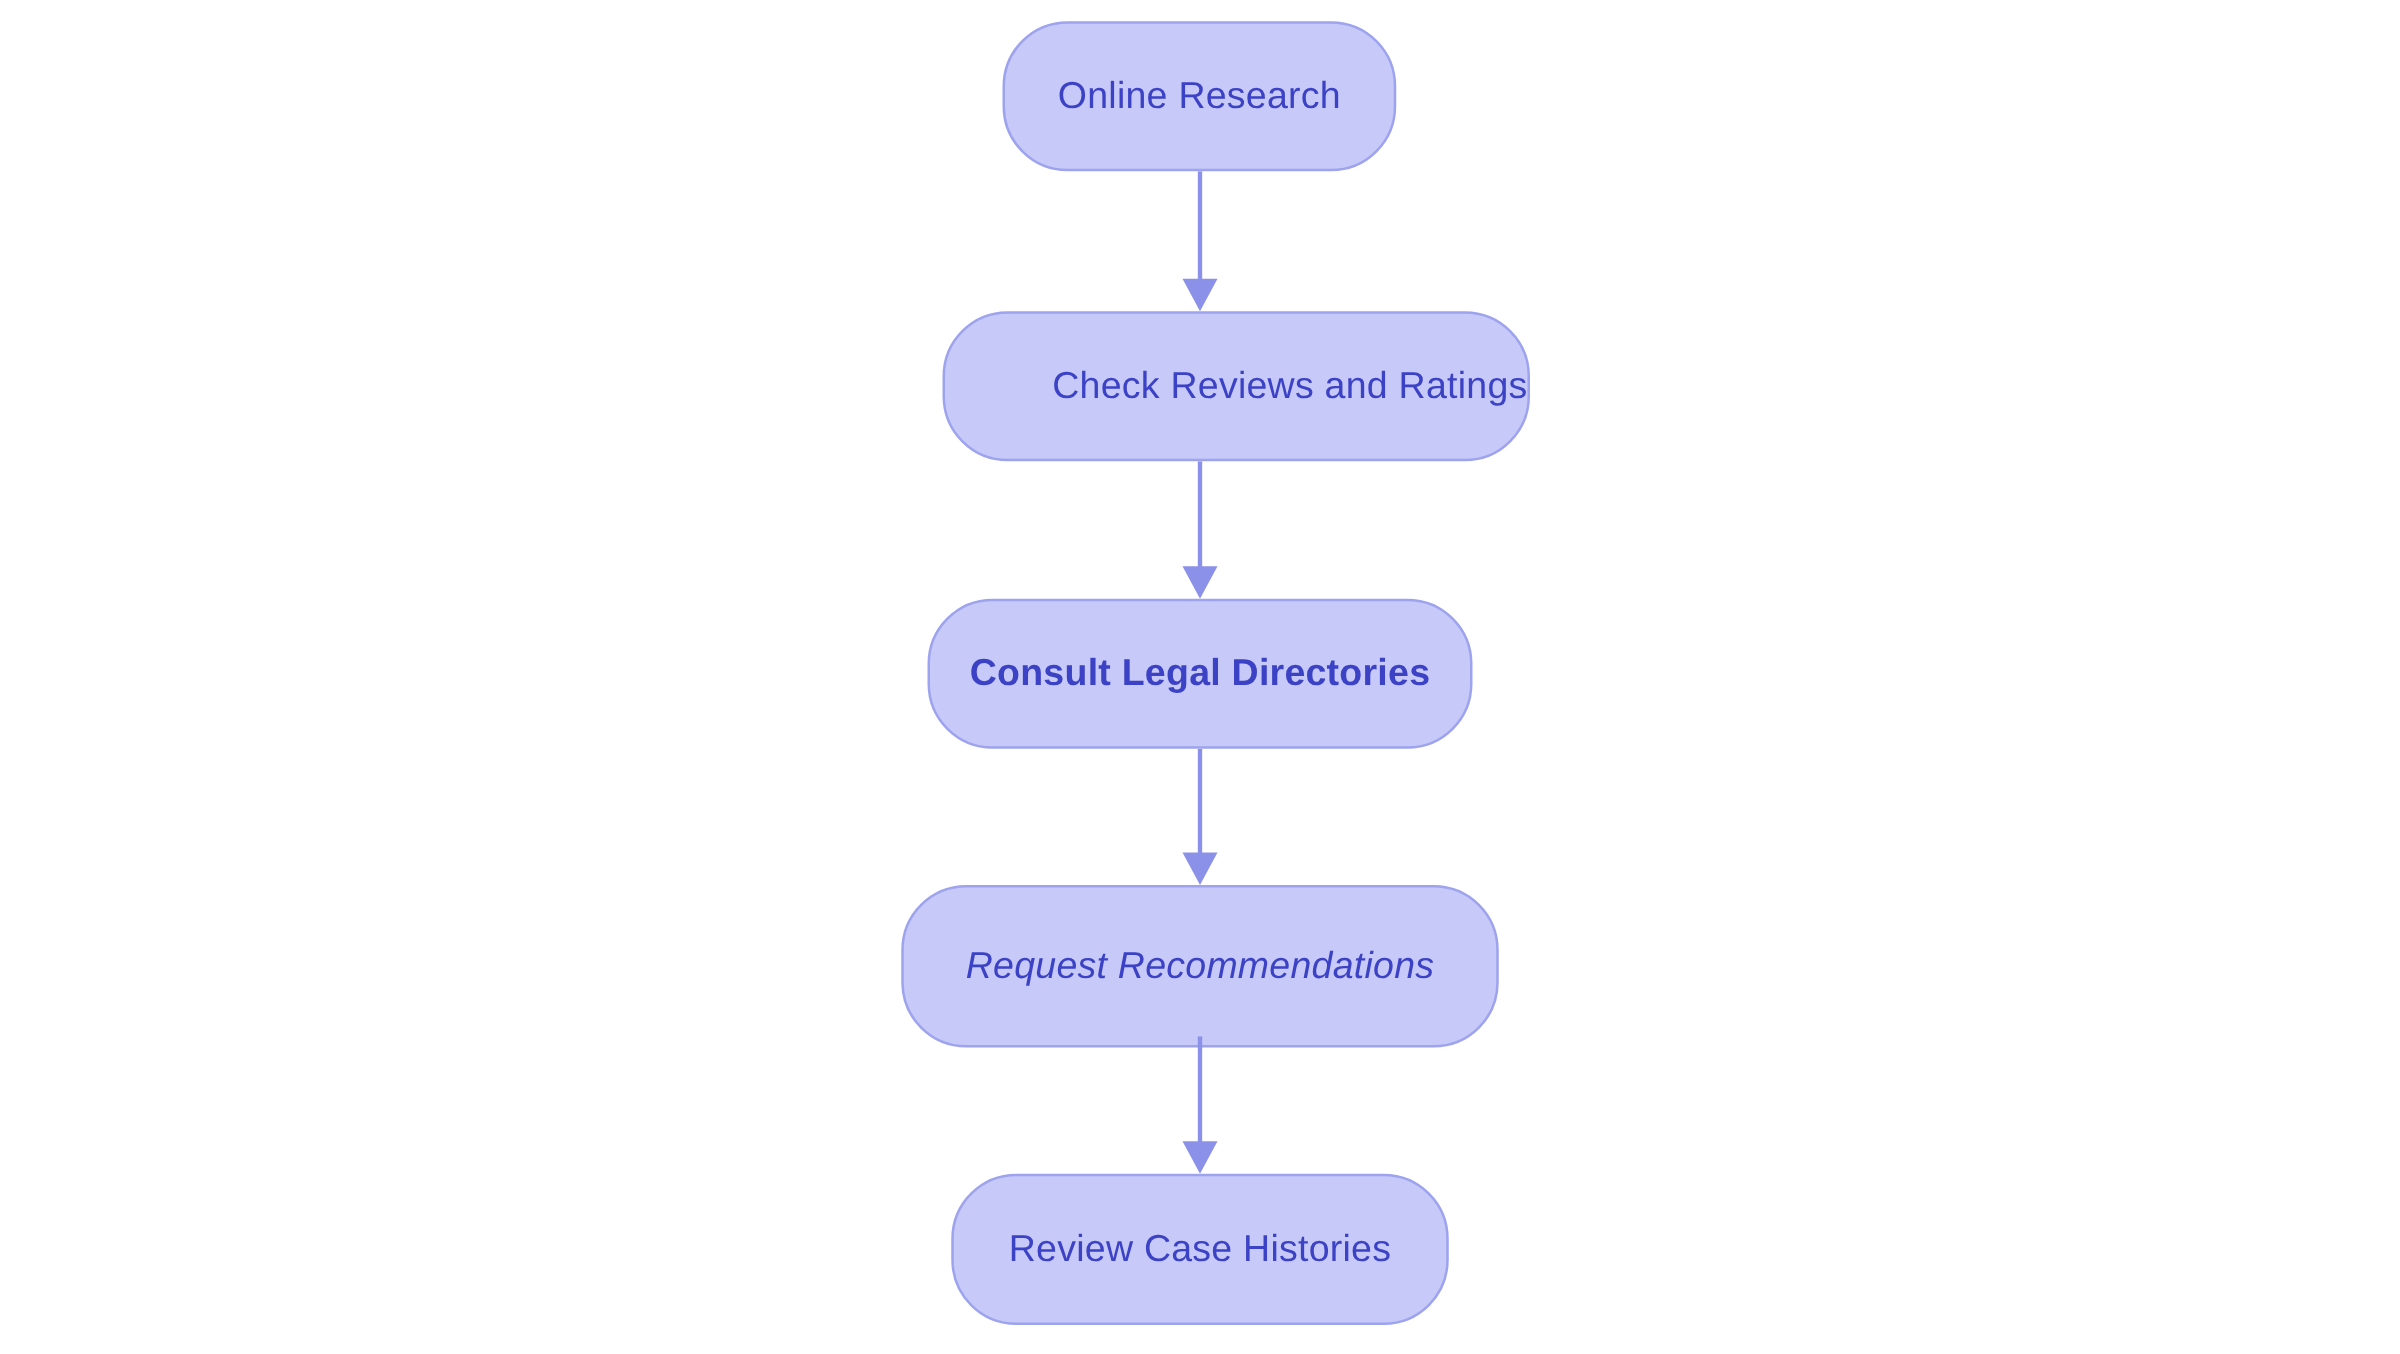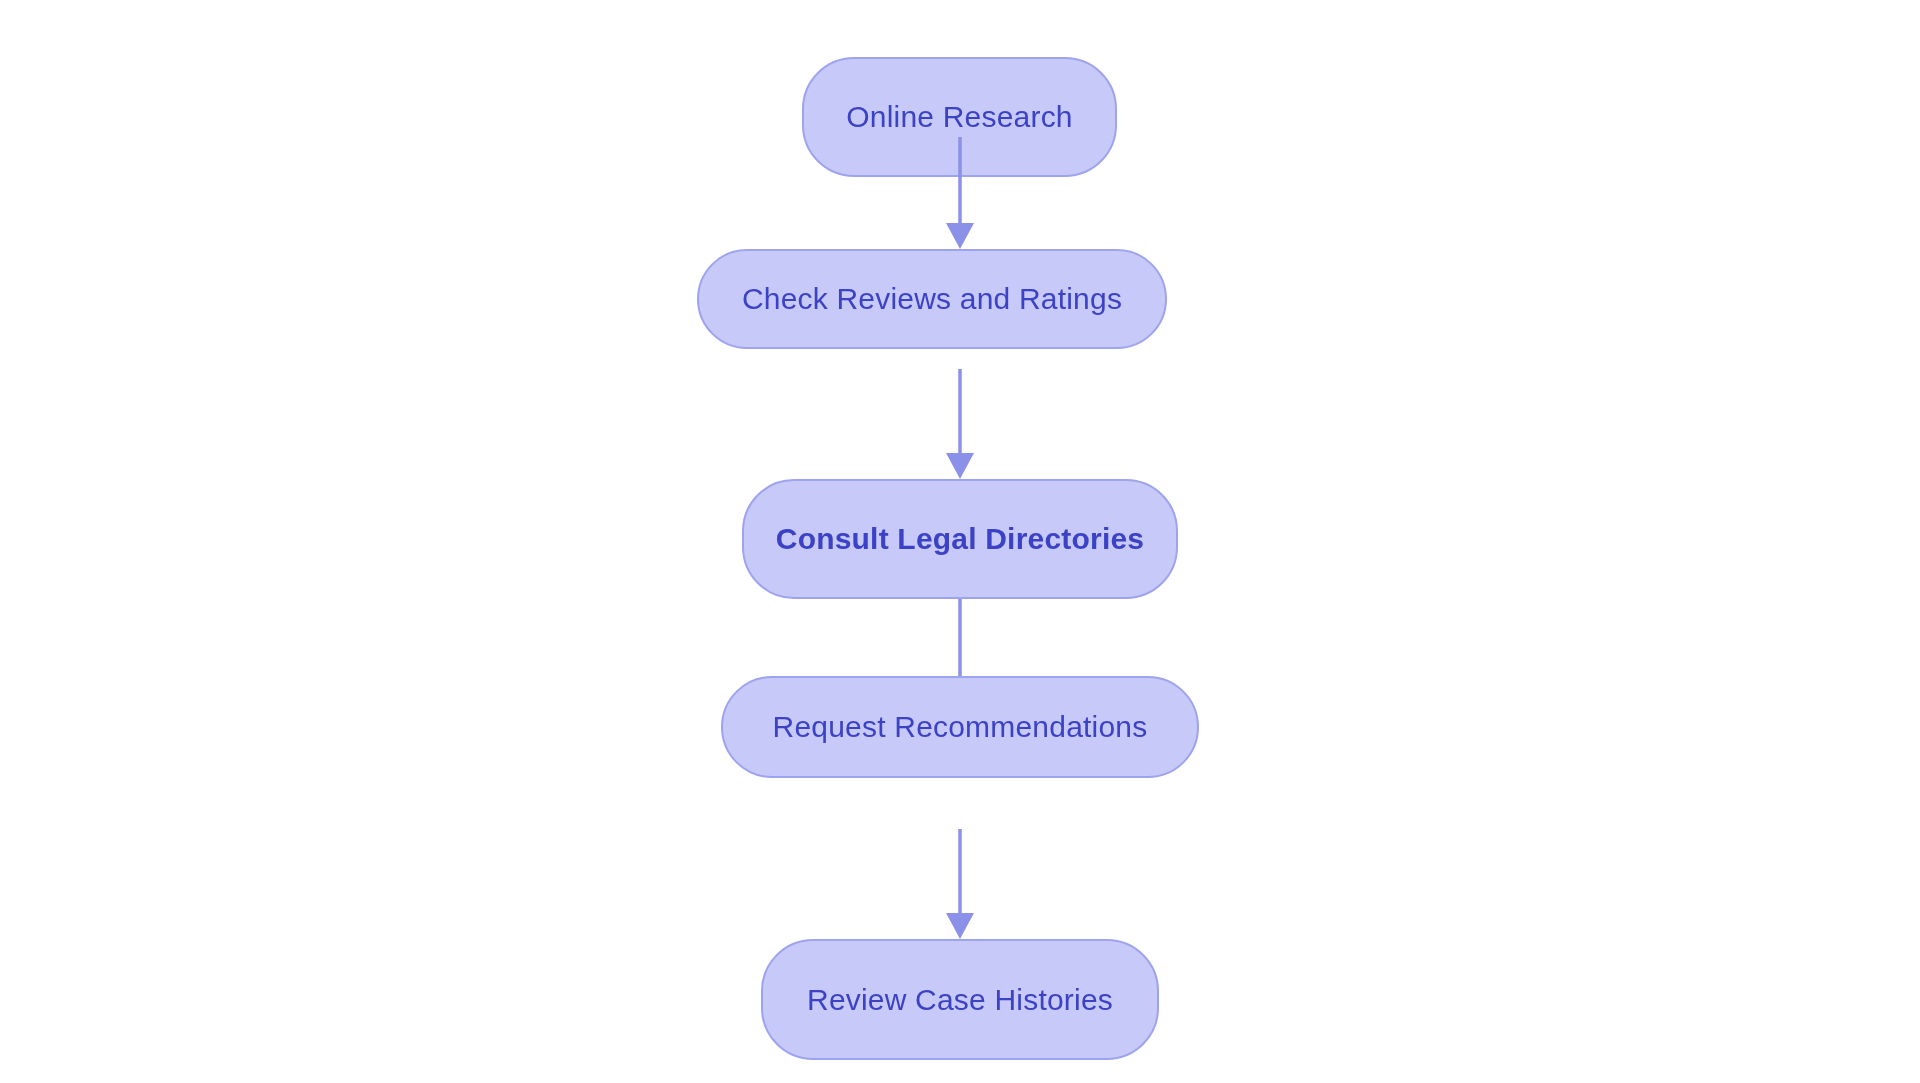--- a/index.html
+++ b/index.html
@@ -27,24 +27,24 @@
     background: var(--node-fill, #c7c9f8);
     border: 2px solid var(--node-border, #9da3ee);
     border-radius: 52px;
     color: var(--node-text, #3c42c5);
     font-size: 30px;
     font-weight: 400;
     letter-spacing: 0.2px;
     white-space: nowrap;
     text-align: center;
   }
-  .n1 { left: 802px; top: 17px;  width: 315px; height: 120px; margin-top: 40px; }
-  .n2 { left: 697px; top: 249px; width: 470px; height: 100px; }
+  .n1 { left: 802px; top: 17px;  width: 315px; height: 120px; }
+  .n2 { left: 754px; top: 249px; width: 470px; height: 120px; justify-content: flex-end; }
   .n3 { left: 742px; top: 479px; width: 436px; height: 120px; font-weight: bold; }
-  .n4 { left: 721px; top: 676px; width: 478px; height: 102px; }
+  .n4 { left: 721px; top: 708px; width: 478px; height: 130px; font-style: italic; }
   .n5 { left: 761px; top: 939px; width: 398px; height: 121px; }
 
   .arrow {
     position: absolute;
     left: 938px;
     width: 44px;
     display: block;
   }
   .a1 { top: 137px; height: 112px; }
   .a2 { top: 369px; height: 110px; }

